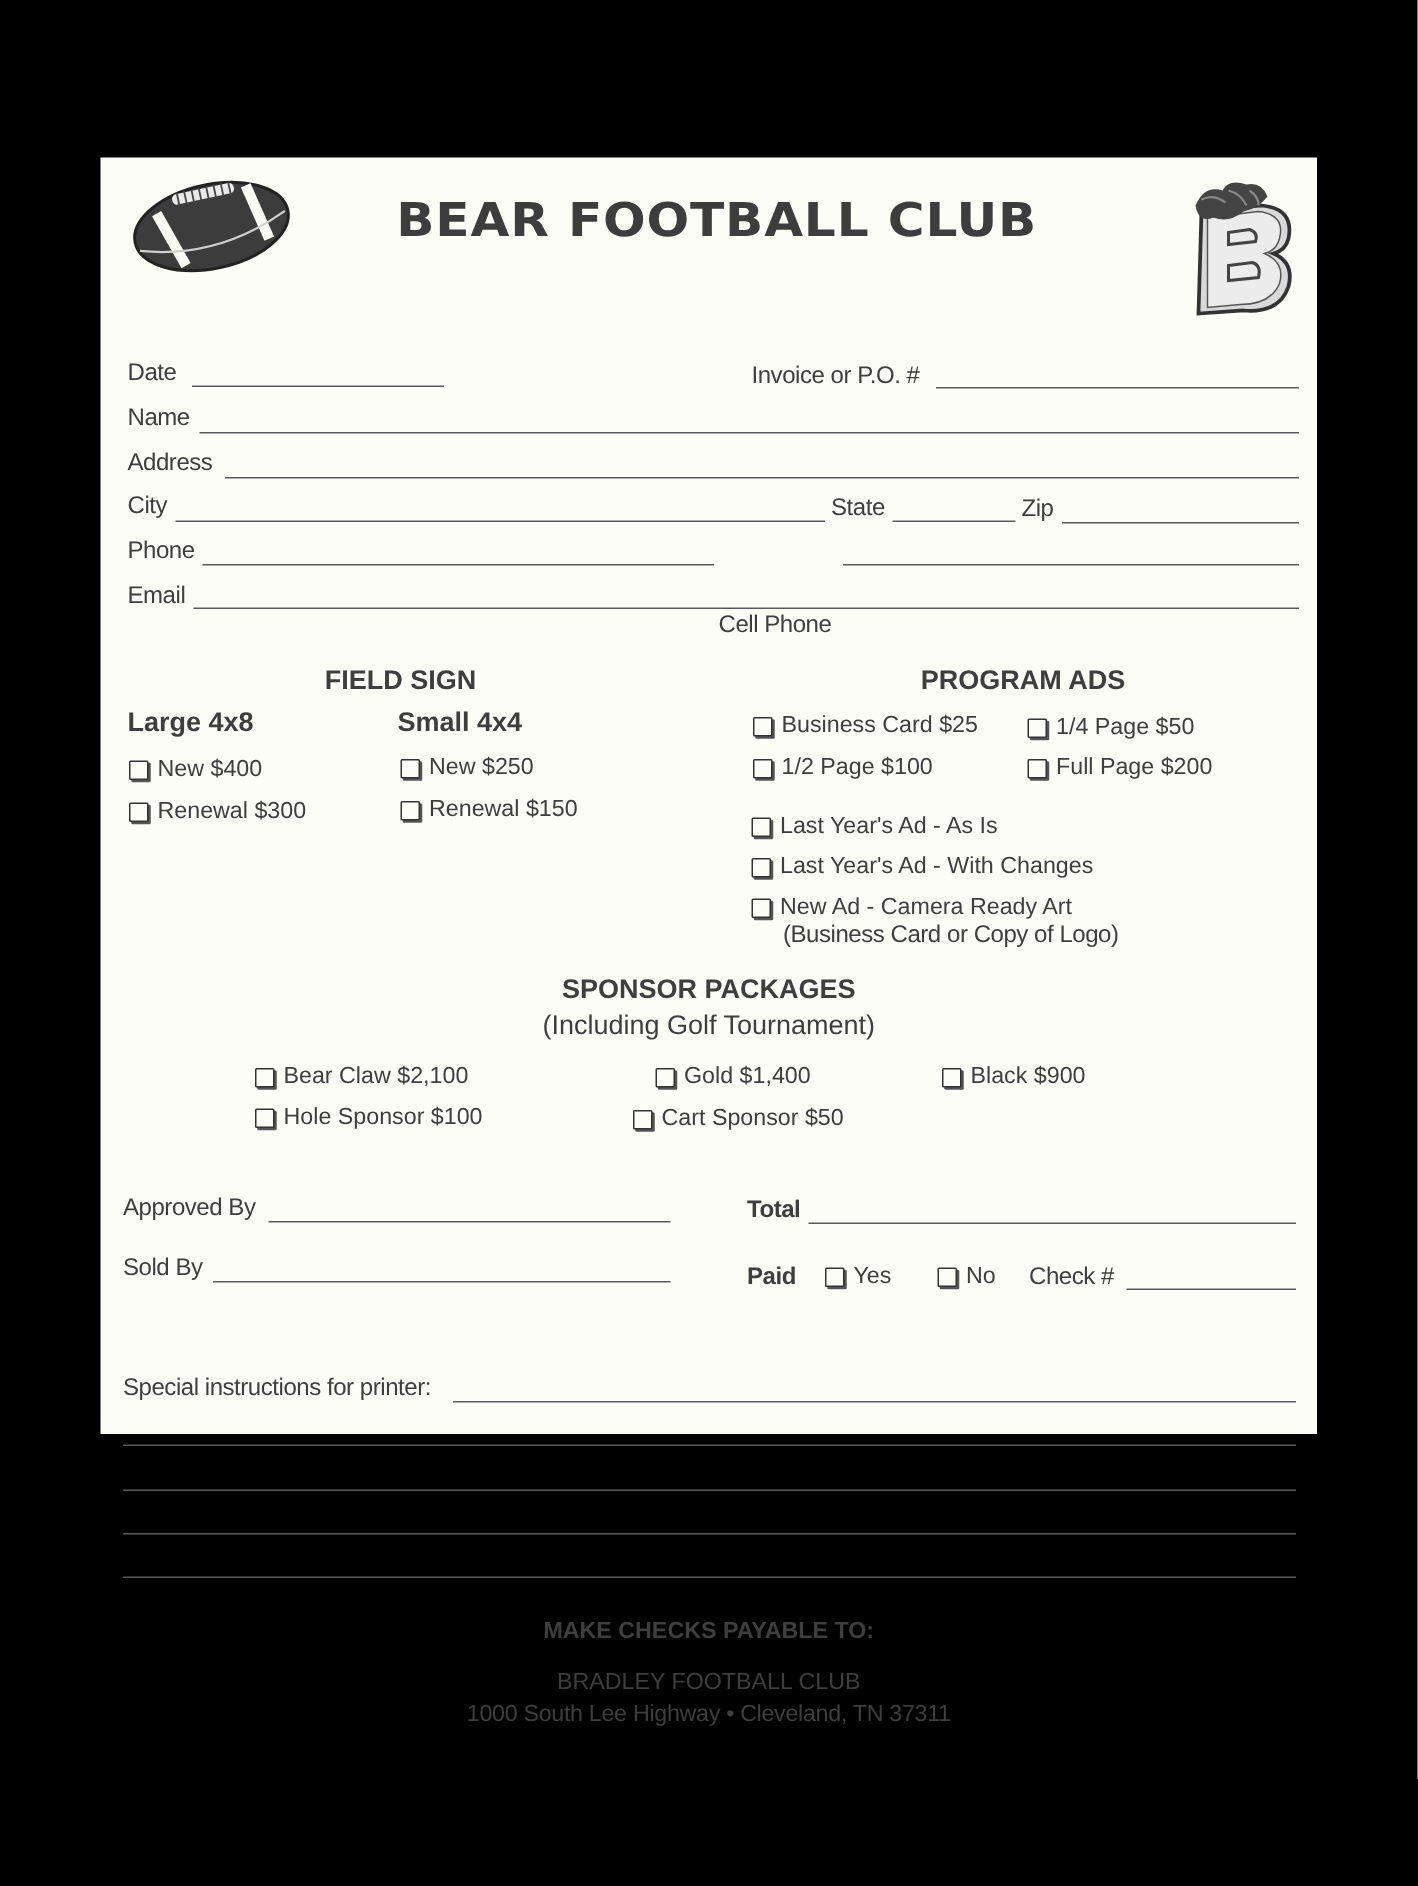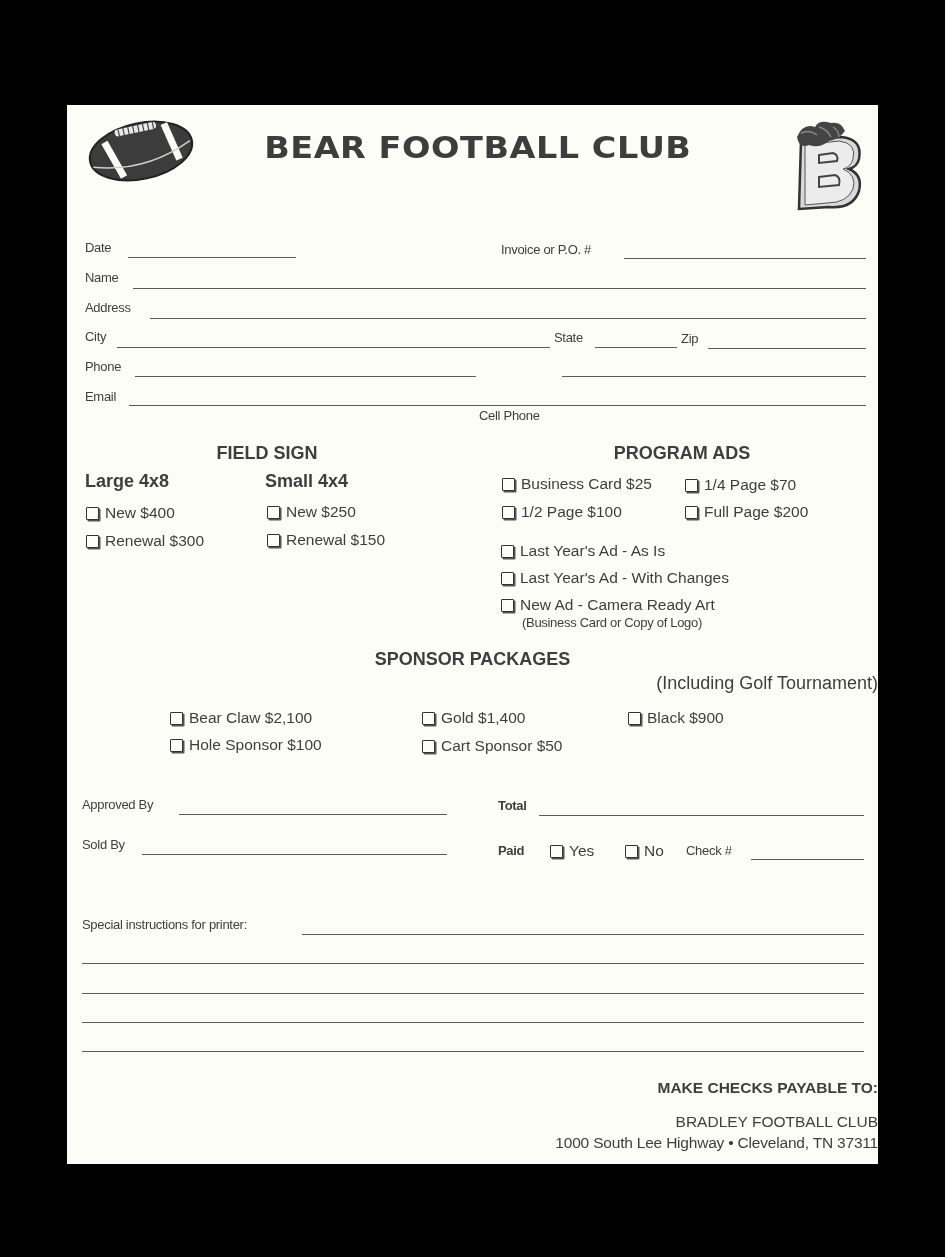--- a/index.html
+++ b/index.html
@@ -7,50 +7,50 @@
       width: 945px; height: 1257px;
       background: #000000;
       position: relative;
       overflow: hidden;
       font-family: "Liberation Sans", "DejaVu Sans", sans-serif;
       color: #3a3a3a;
     }
     .page {
       position: absolute;
       left: 67px; top: 105px;
-      width: 811px; height: 1059px;
+      width: 811px; height: 851px;
       background: #fdfdf8;
     }
     .abs { position: absolute; }
     .title {
       left: 0; width: 811px; top: 24px;
       text-align: center;
       font-family: "DejaVu Sans", sans-serif;
       font-weight: bold;
       font-size: 31px;
       letter-spacing: 0.5px;
       color: #3d3d3d;
       padding-left: 10px;
       box-sizing: border-box;
     }
     .title span { display: inline-block; transform: scaleX(1.08); }
-    .lbl { font-size: 13px; color: #3e3e3e; white-space: nowrap; letter-spacing: -0.3px; }
+    .lbl { font-size: 16px; color: #3e3e3e; white-space: nowrap; letter-spacing: -0.3px; }
     .line { position: absolute; height: 0; border-bottom: 1.3px solid #5a5a5a; }
     .hdr { font-weight: bold; font-size: 18px; color: #3e3e3e; white-space: nowrap; text-align: center; }
     .sub { font-weight: bold; font-size: 18px; color: #3e3e3e; white-space: nowrap; }
     .opt { display: flex; align-items: center; font-size: 15.5px; color: #3e3e3e; white-space: nowrap; }
     .cb {
       display: inline-block; width: 13px; height: 13px;
       border: 1.6px solid #333; border-radius: 1px;
       box-shadow: 1.5px 1.5px 0 #555;
       margin-right: 6px; box-sizing: border-box;
       background: #fdfdf8;
       cursor: pointer;
     }
-    .center { text-align: right; white-space: nowrap; }
+    .center { text-align: center; white-space: nowrap; }
   </style>
 </head>
 <body>
 
 <div class="page">
 
   <div class="abs" style="left:18px; top:12px; width:112px; height:68px;">
     <svg width="112" height="68" viewBox="0 0 112 68">
       <g transform="rotate(-12 56 34)">
         <ellipse cx="56" cy="34" rx="52" ry="28" fill="#3c3c3c" stroke="#222" stroke-width="2"></ellipse>
@@ -134,21 +134,21 @@
   </div>
 
   <div class="abs hdr" style="left:515px; width:200px; top:338px;">PROGRAM ADS</div>
 
   <div class="abs opt" style="left:435px; top:370px;">
     <span class="cb"></span>
       <span>Business Card $25</span>
   </div>
   <div class="abs opt" style="left:618px; top:371px;">
     <span class="cb"></span>
-      <span>1/4 Page $70</span>
+      <span>1/4 Page $50</span>
   </div>
   <div class="abs opt" style="left:435px; top:398px;">
     <span class="cb"></span>
       <span>1/2 Page $100</span>
   </div>
   <div class="abs opt" style="left:618px; top:398px;">
     <span class="cb"></span>
       <span>Full Page $200</span>
   </div>
 
@@ -166,21 +166,21 @@
   </div>
   <div class="abs lbl" style="left:455px; top:510px;">(Business Card or Copy of Logo)</div>
 
   <div class="abs hdr" style="left:0; width:811px; top:544px;">SPONSOR PACKAGES</div>
   <div class="abs center" style="left:0; width:811px; top:568px; font-size:18px; color:#3e3e3e;">(Including Golf Tournament)</div>
 
   <div class="abs opt" style="left:103px; top:604px;">
     <span class="cb"></span>
       <span>Bear Claw $2,100</span>
   </div>
-  <div class="abs opt" style="left:355px; top:604px;">
+  <div class="abs opt" style="left:370px; top:604px;">
     <span class="cb"></span>
       <span>Gold $1,400</span>
   </div>
   <div class="abs opt" style="left:561px; top:604px;">
     <span class="cb"></span>
       <span>Black $900</span>
   </div>
   <div class="abs opt" style="left:103px; top:631px;">
     <span class="cb"></span>
       <span>Hole Sponsor $100</span>

